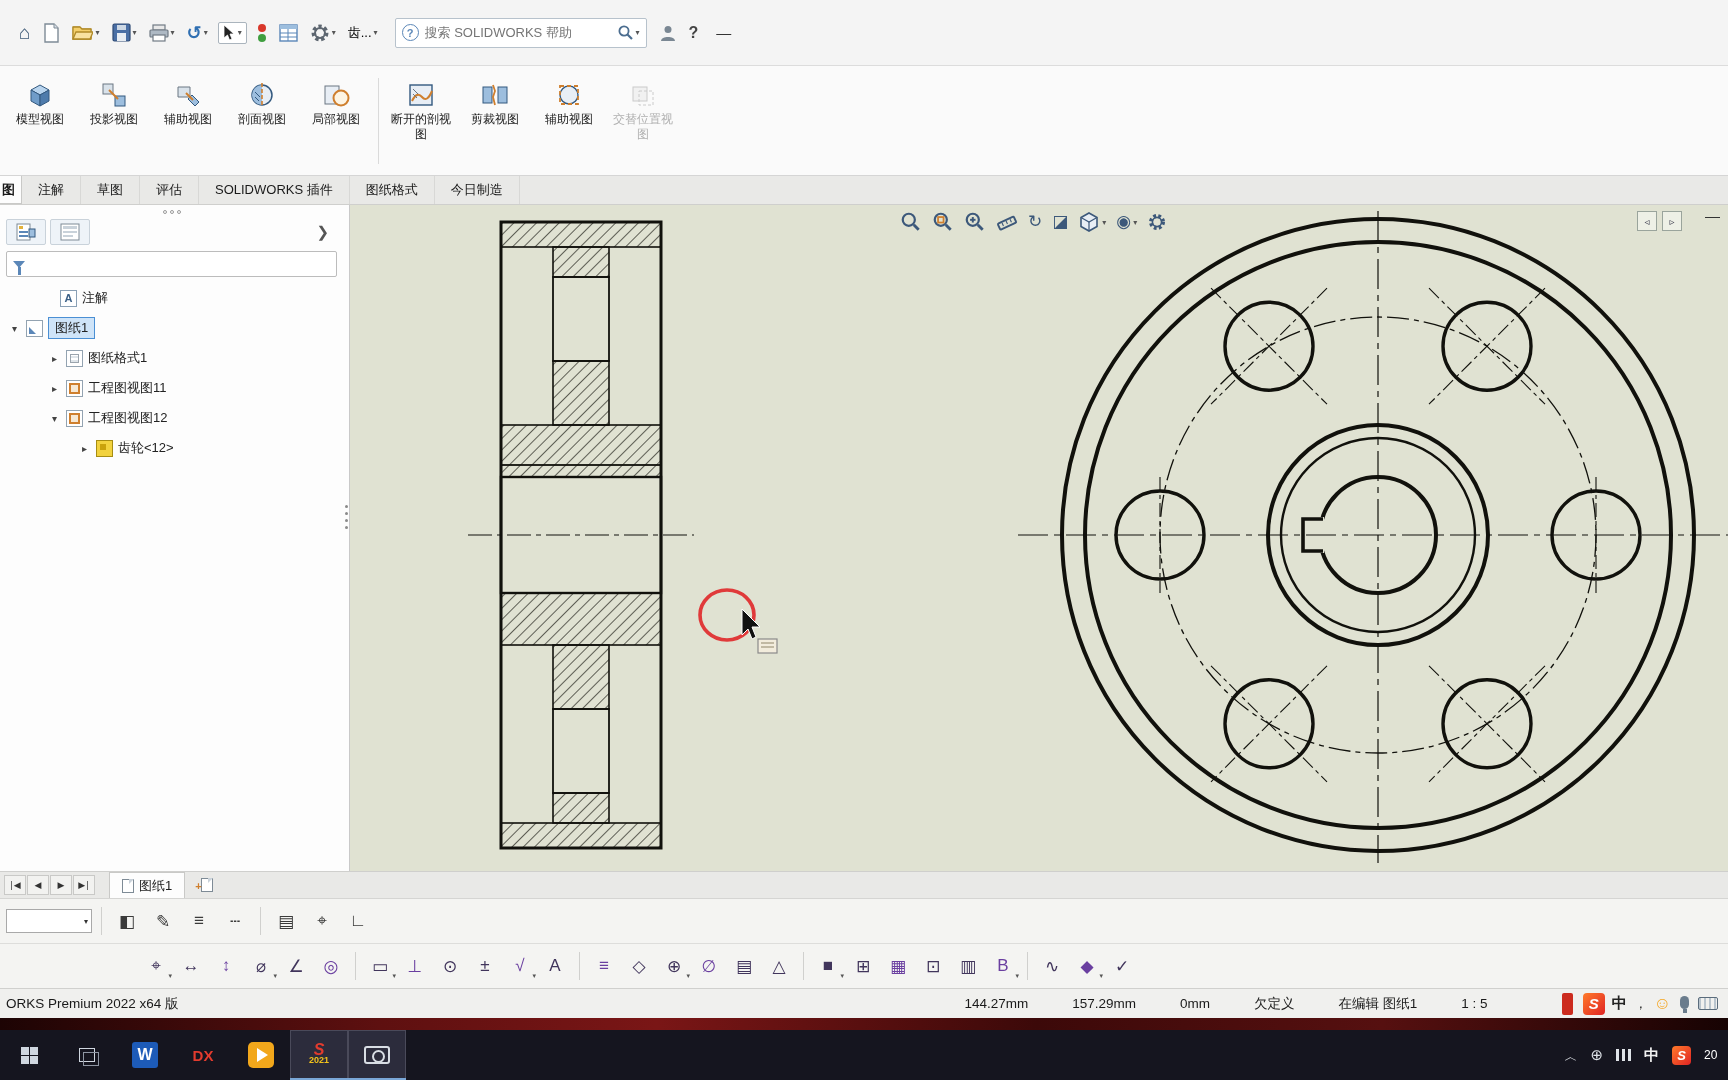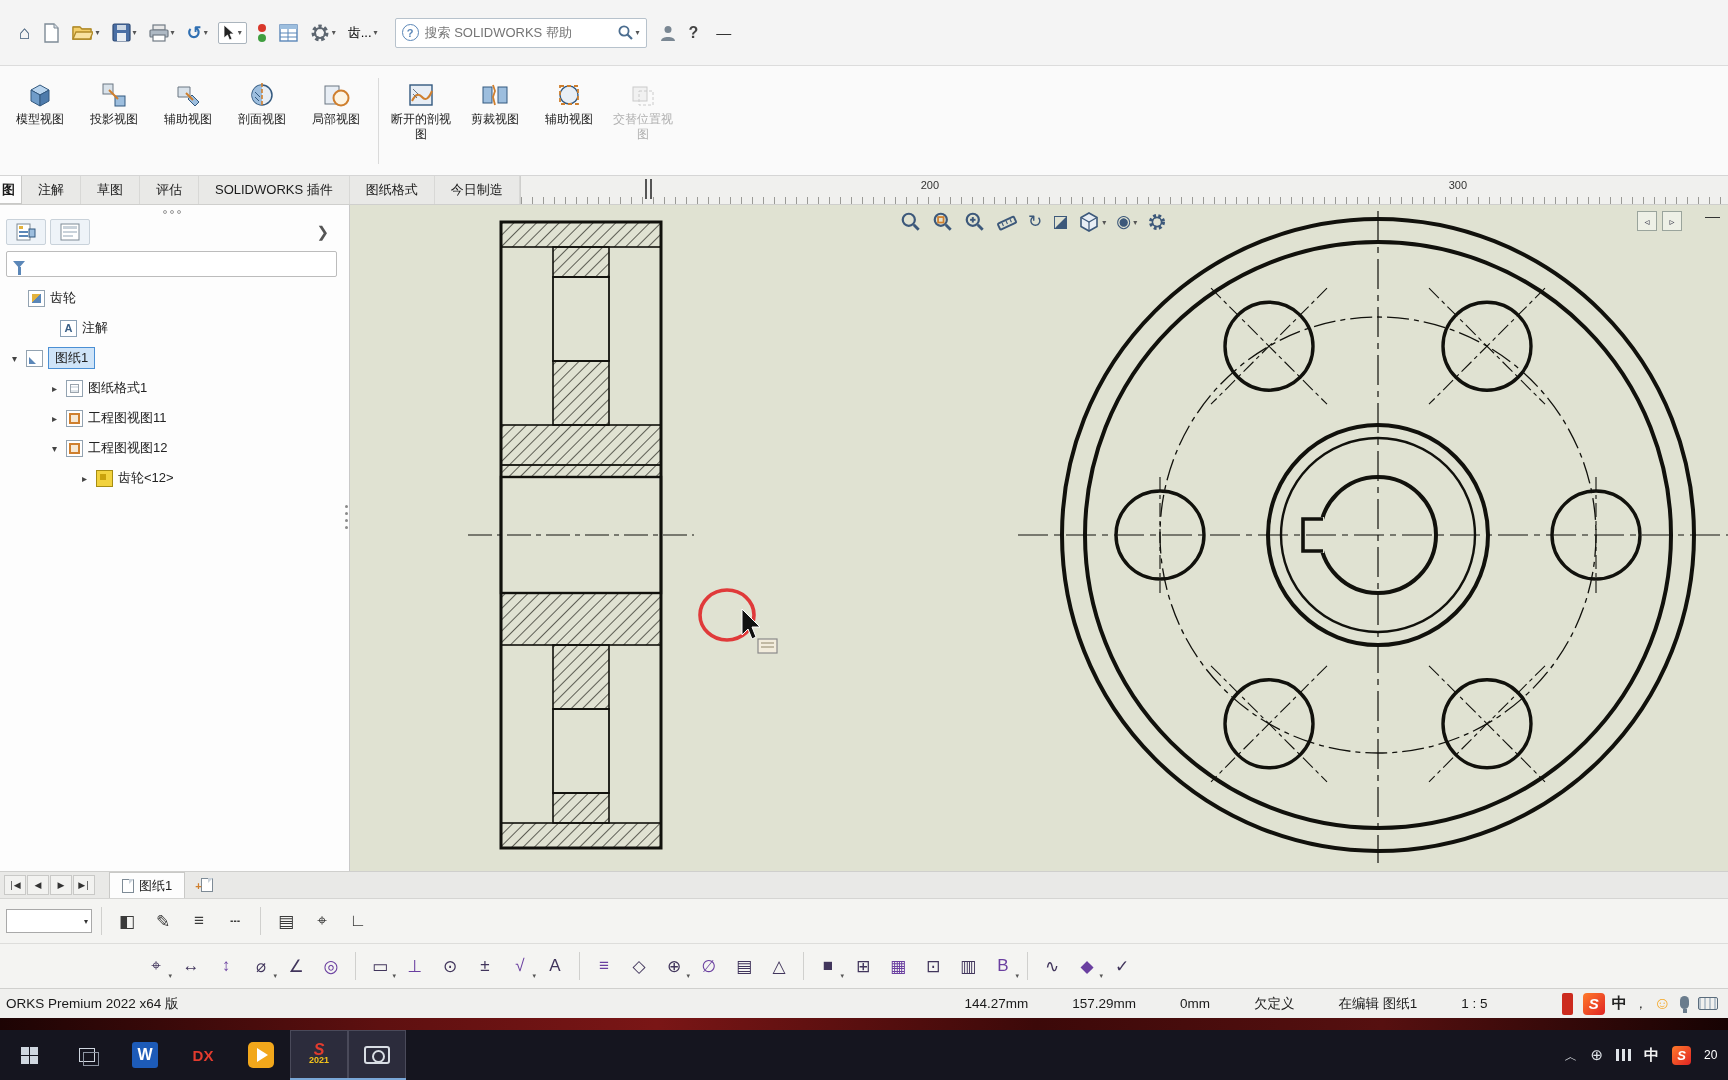--- a/index.html
+++ b/index.html
@@ -335,25 +335,20 @@
   </div>
 
   <div class="tabrow">
     <div class="tab partial">图</div>
     <div class="tab">注解</div>
     <div class="tab">草图</div>
     <div class="tab">评估</div>
     <div class="tab">SOLIDWORKS 插件</div>
     <div class="tab">图纸格式</div>
     <div class="tab">今日制造</div>
-    <div class="ruler">
-      <span class="ruler-split"></span>
-      <span class="ruler-num" style="left:400px">200</span>
-      <span class="ruler-num" style="left:928px">300</span>
-    </div>
   </div>
 
   <div class="main">
 
     <aside class="sidebar">
       <div class="sb-handle">
           <i></i>
           <i></i>
           <i></i>
         </div>
@@ -374,24 +369,20 @@
               <rect x="3" y="8" width="14" height="2" fill="#c9d2da"></rect>
               <rect x="3" y="12" width="10" height="2" fill="#c9d2da"></rect>
             </svg>
         </button>
         <span class="sb-chev">❯</span>
       </div>
       <div class="sb-filter">
         <span class="funnel"></span>
       </div>
       <div class="tree">
-        <div class="trow" style="padding-left:24px">
-          <span class="tico ic-doc"></span>
-          <span class="tlabel">齿轮</span>
-        </div>
         <div class="trow" style="padding-left:56px">
           <span class="tico ic-note"></span>
           <span class="tlabel">注解</span>
         </div>
         <div class="trow" style="padding-left:4px">
           <span class="tw">▾</span>
           <span class="tico ic-sheet"></span>
           <span class="tlabel sel">图纸1</span>
         </div>
         <div class="trow" style="padding-left:44px">

